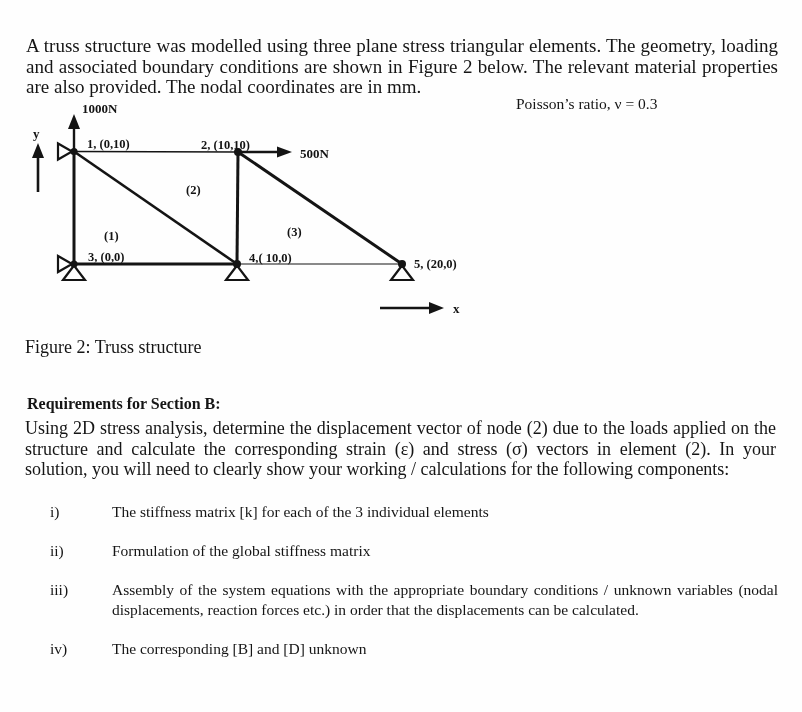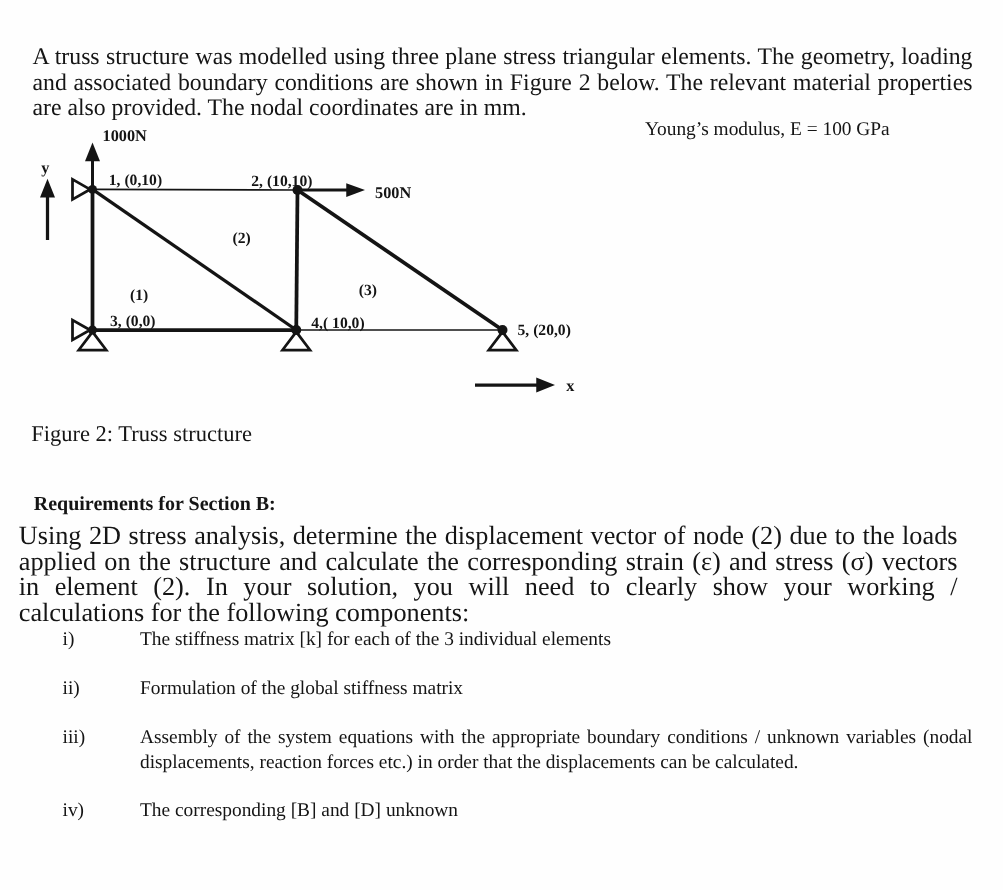--- a/index.html
+++ b/index.html
@@ -17,22 +17,22 @@
     font-size: 19px; line-height: 20.6px;
     text-align: justify;
     margin-top: 23px;
   }
   .props { left: 516px; top: 96px; width: 270px; }
   .prop-line { font-size: 15.5px; line-height: 16px; margin-bottom: 26px; white-space: nowrap; }
   .truss-figure { left: 0px; top: 88px; }
   .caption { left: 25px; top: 337px; font-size: 18px; }
   .req-heading { left: 27px; top: 395px; font-size: 16px; font-weight: bold; }
   .req-intro {
-    left: 15px; top: 418px; width: 751px;
-    font-size: 21px; line-height: 20.6px;
+    left: 25px; top: 418px; width: 751px;
+    font-size: 18px; line-height: 20.6px;
     text-align: justify;
   }
   .req-list { left: 50px; top: 502px; width: 728px; }
   .req-item { display: flex; margin-bottom: 18px; font-size: 15.5px; line-height: 20.8px; }
   .req-marker { flex: 0 0 28px; width: 28px; }
   .req-text { flex: 1; text-align: justify; margin-left: 34px; }
 
   
   .member { stroke: #141414; fill: none; }
   .support { fill: #fefefe; stroke: #141414; stroke-width: 2.2; }
@@ -48,21 +48,21 @@
     font-weight: bold; font-size: 12.5px; fill: #141414;
   }
 </style>
 </head>
 <body>
 
 <div class="abs intro-para">A truss structure was modelled using three plane stress triangular elements. The geometry, loading and associated boundary conditions are shown in Figure 2 below. The relevant material properties are also provided. The nodal coordinates are in mm.</div>
 
 <div class="abs props">
 
-    <div class="prop-line">Young’s modulus, E = 100 GPa</div>
+<div class="prop-line">Poisson’s ratio, ν = 0.3</div>
   </div>
 
 <svg class="abs truss-figure" width="480" height="235" viewBox="0 88 480 235" xmlns="http://www.w3.org/2000/svg">
 
   <line class="member" x1="74" y1="151.5" x2="238" y2="152" stroke-width="1.3"></line>
   <line class="member" x1="74" y1="151.5" x2="74" y2="264" stroke-width="3"></line>
   <line class="member" x1="74" y1="264" x2="237" y2="264" stroke-width="3"></line>
   <line class="member" x1="74" y1="151.5" x2="237" y2="264" stroke-width="2.6"></line>
   <line class="member" x1="238" y1="152" x2="237" y2="264" stroke-width="3"></line>
   <line class="member" x1="238" y1="152" x2="402" y2="264" stroke-width="3"></line>

